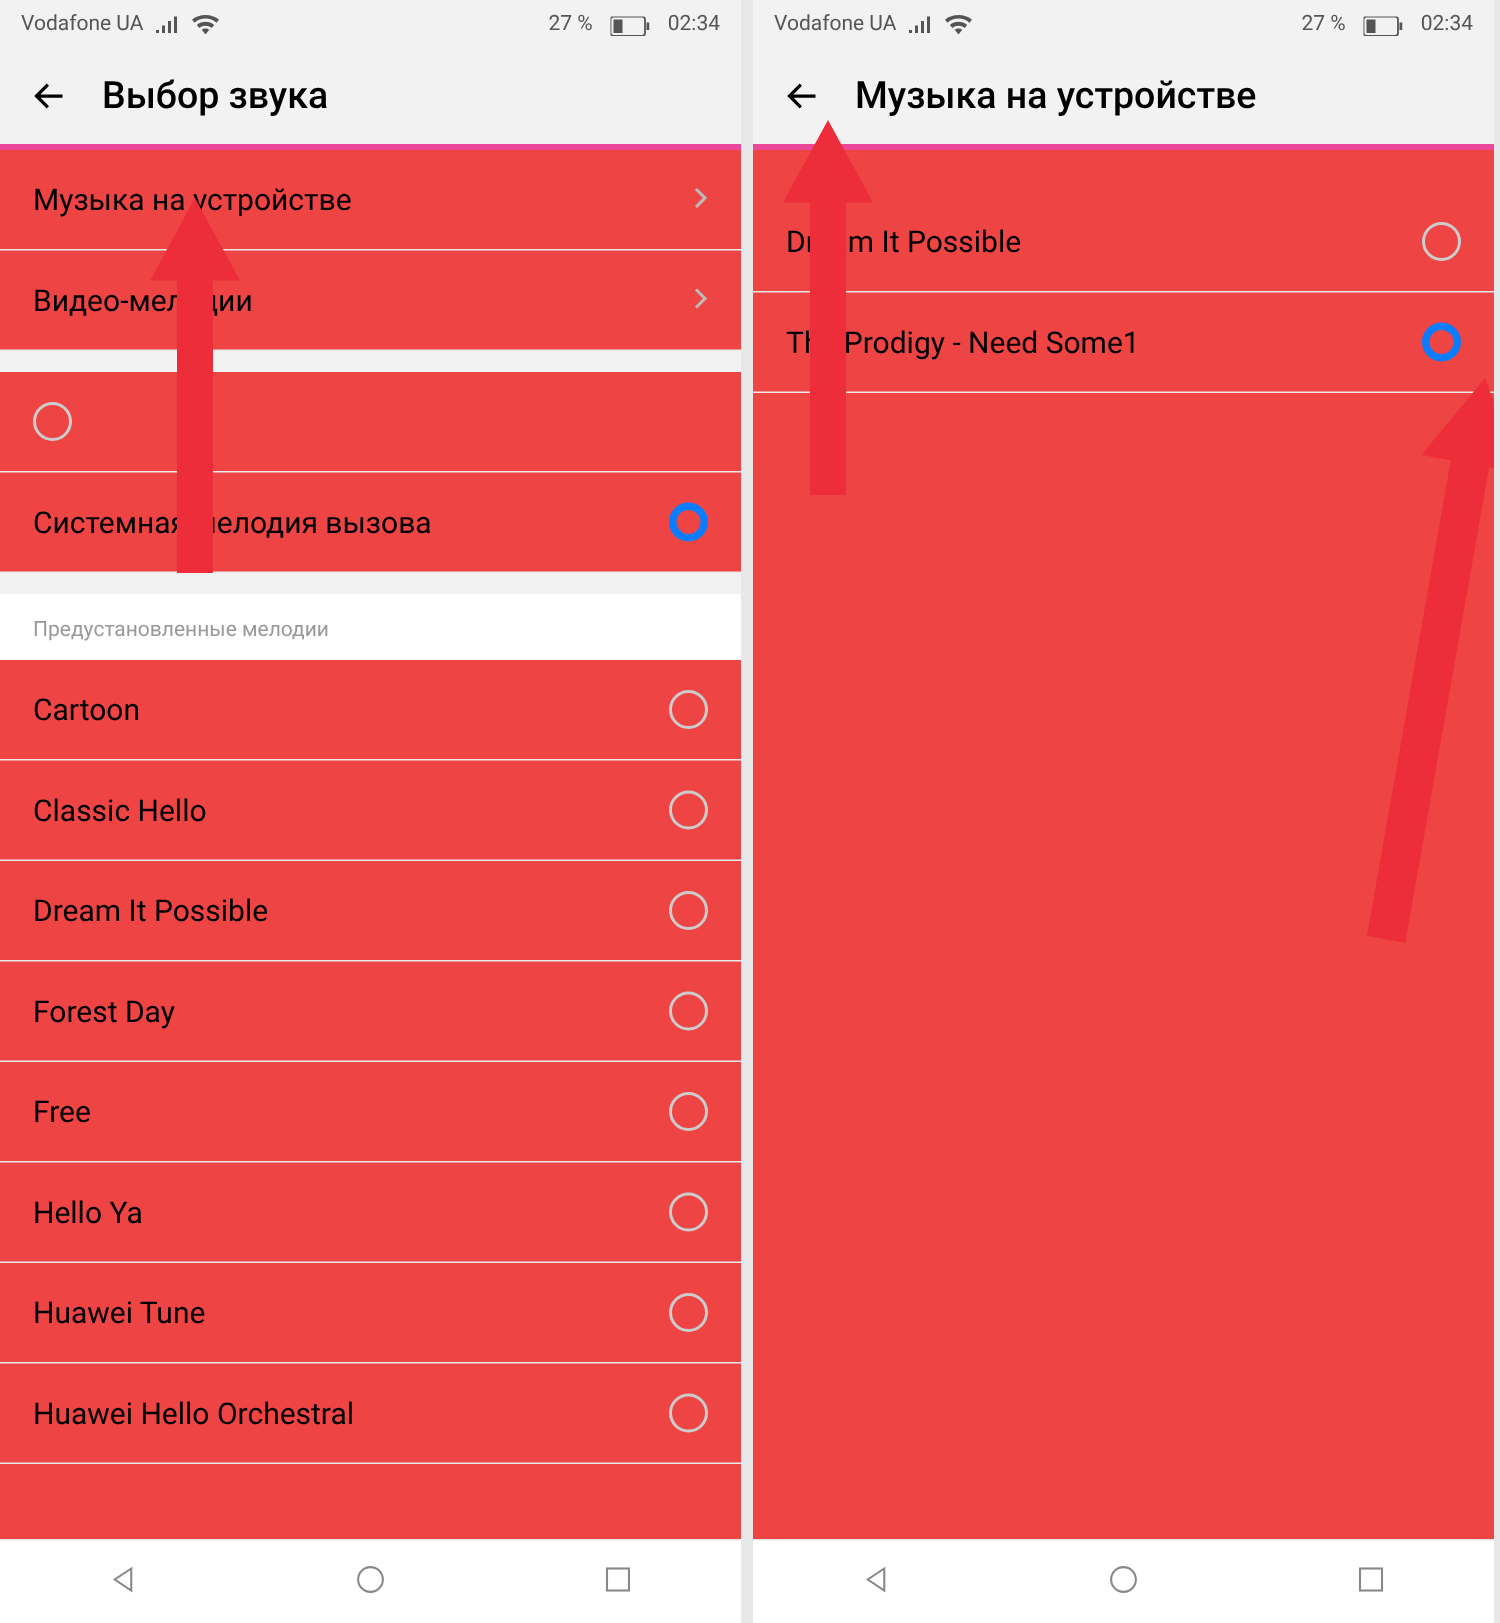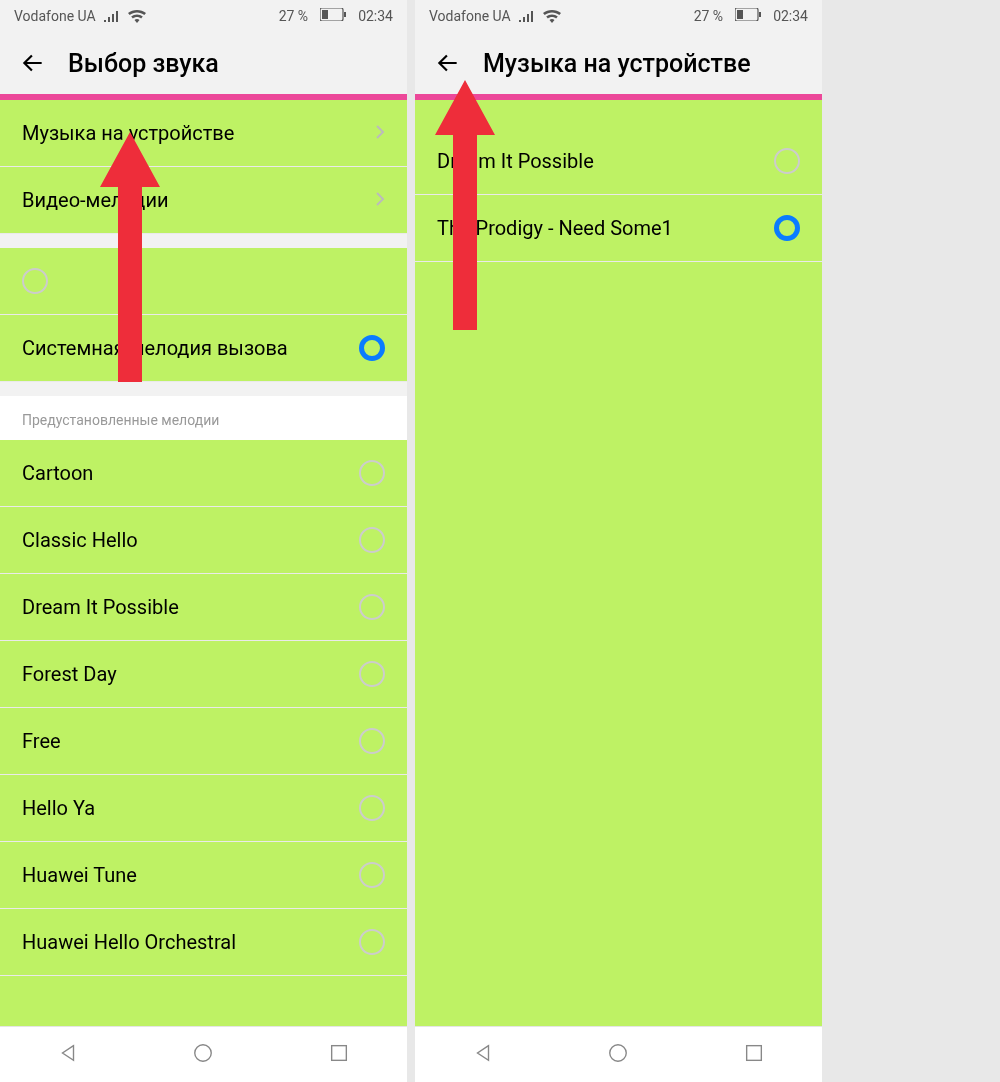--- a/index.html
+++ b/index.html
@@ -5,50 +5,50 @@
   * { box-sizing: border-box; margin: 0; padding: 0; }
   body {
     font-family: -apple-system, BlinkMacSystemFont, "Segoe UI", Roboto, Arial, sans-serif;
     background: #e8e8e8;
     width: 1000px;
     height: 1082px;
     display: flex;
     gap: 8px;
   }
   .phone {
-    width: 407px;
+    width: 494px;
     height: 1082px;
-    background: #bef264;
+    background: #ef4444;
     display: flex;
     flex-direction: column;
     position: relative;
     overflow: hidden;
   }
   
   .status-bar {
     height: 32px;
     background: #f2f2f2;
     display: flex;
     align-items: center;
     padding: 0 14px;
     font-size: 14px;
     color: #555;
   }
   .status-left { display: flex; align-items: center; gap: 8px; }
-  .status-right { margin-left: auto; display: flex; align-items: flex-start; gap: 12px; }
+  .status-right { margin-left: auto; display: flex; align-items: flex-end; gap: 12px; }
   .signal-icon, .wifi-icon, .battery-icon { display: inline-flex; }
   
   .header {
     height: 68px;
     background: #f2f2f2;
     display: flex;
     align-items: center;
     padding: 0 18px;
     gap: 20px;
-    border-bottom: 6px solid #ec4899;
+    border-bottom: 4px solid #ec4899;
   }
   .back-arrow { width: 30px; height: 30px; display: flex; align-items: center; justify-content: center; }
   .header-title { font-size: 25px; font-weight: 500; color: #000; }
   
   .list { flex: 1; overflow: hidden; }
   .row {
     height: 67px;
     display: flex;
     align-items: center;
     padding: 0 22px;

